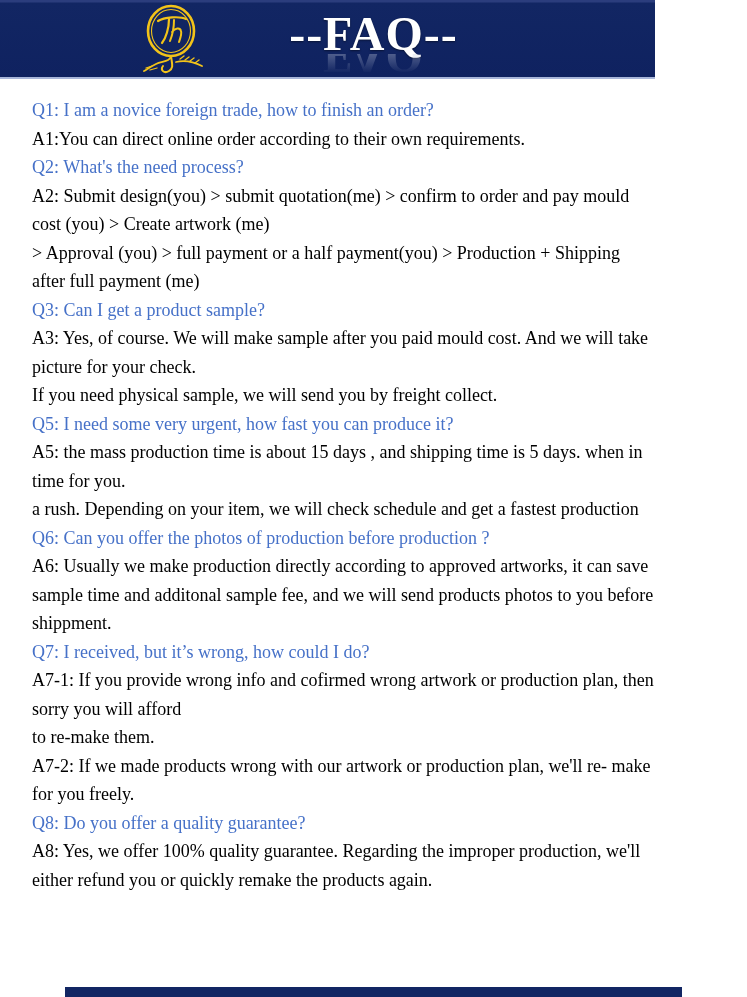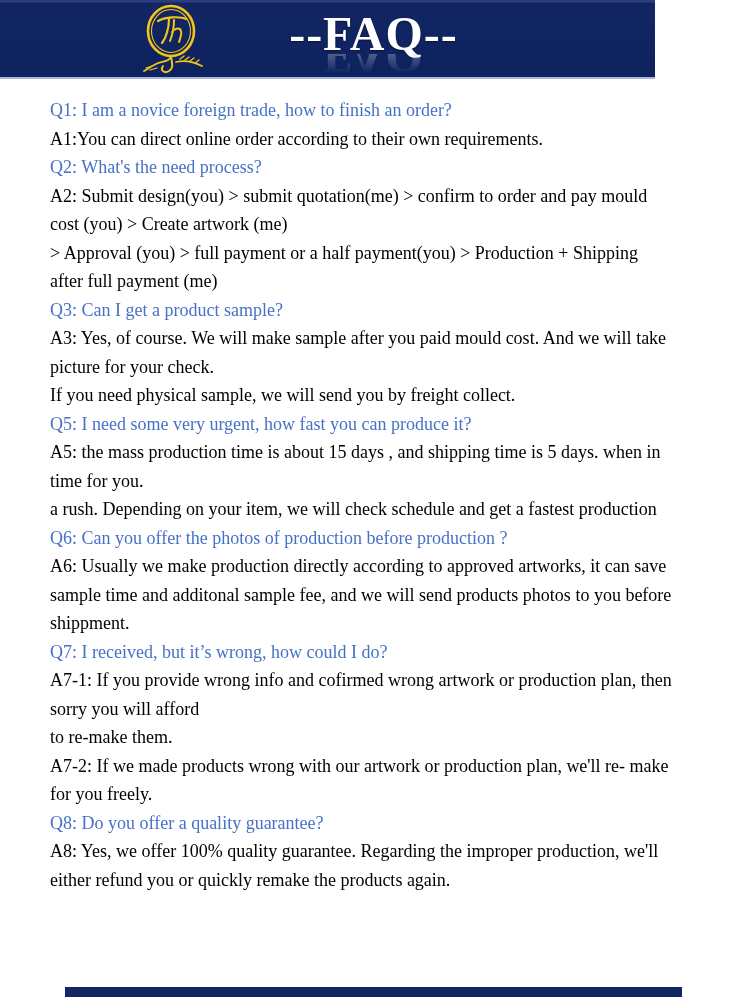--- a/index.html
+++ b/index.html
@@ -36,21 +36,21 @@
     transform:scaleY(-1);
     height:26px;overflow:hidden;
     opacity:.38;
     -webkit-mask-image:linear-gradient(to top,rgba(0,0,0,.9) 0,transparent 75%);
     mask-image:linear-gradient(to top,rgba(0,0,0,.9) 0,transparent 75%);
     margin-top:-4px;
   }
   
   .faq-list{
     position:absolute;top:79px;left:0;width:603px;
-    padding:17px 30px 0 50px;box-sizing:border-box;
+    padding:17px 30px 0 32px;box-sizing:border-box;
   }
   .faq-line{
     font-size:18px;
     line-height:28.5px;
     white-space:nowrap;
   }
   .faq-item.question .faq-line{color:var(--q-color,#4671c8);}
   .faq-item.answer .faq-line{color:var(--a-color,#000000);}
   
   .footer-bar{

